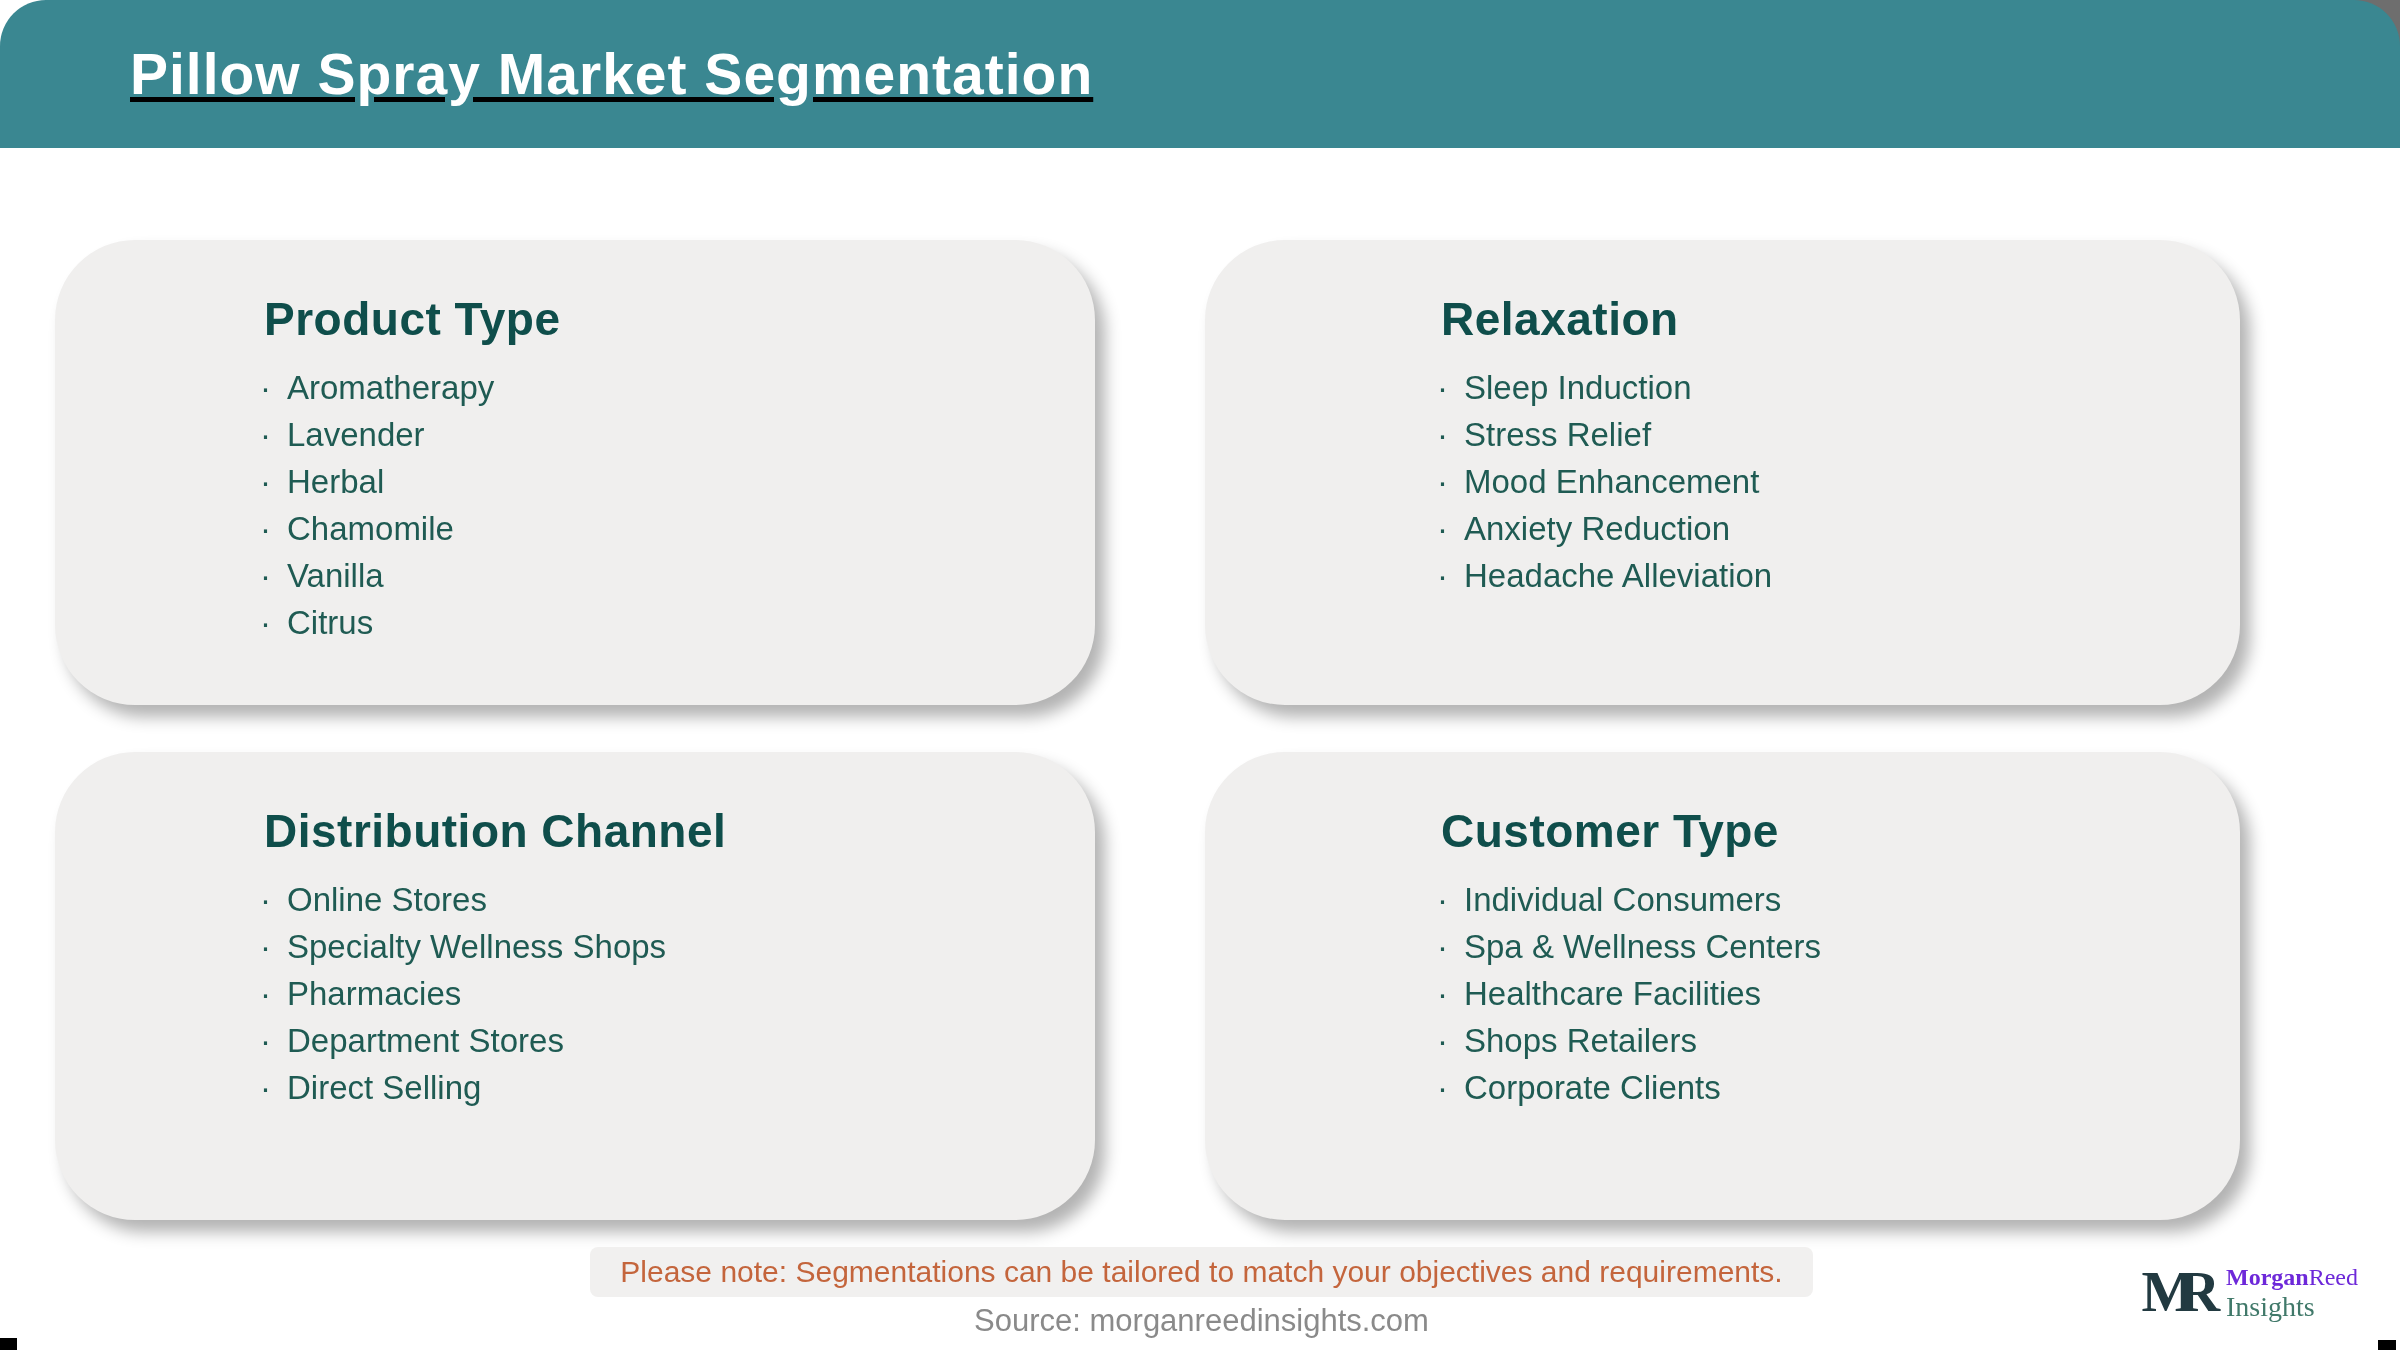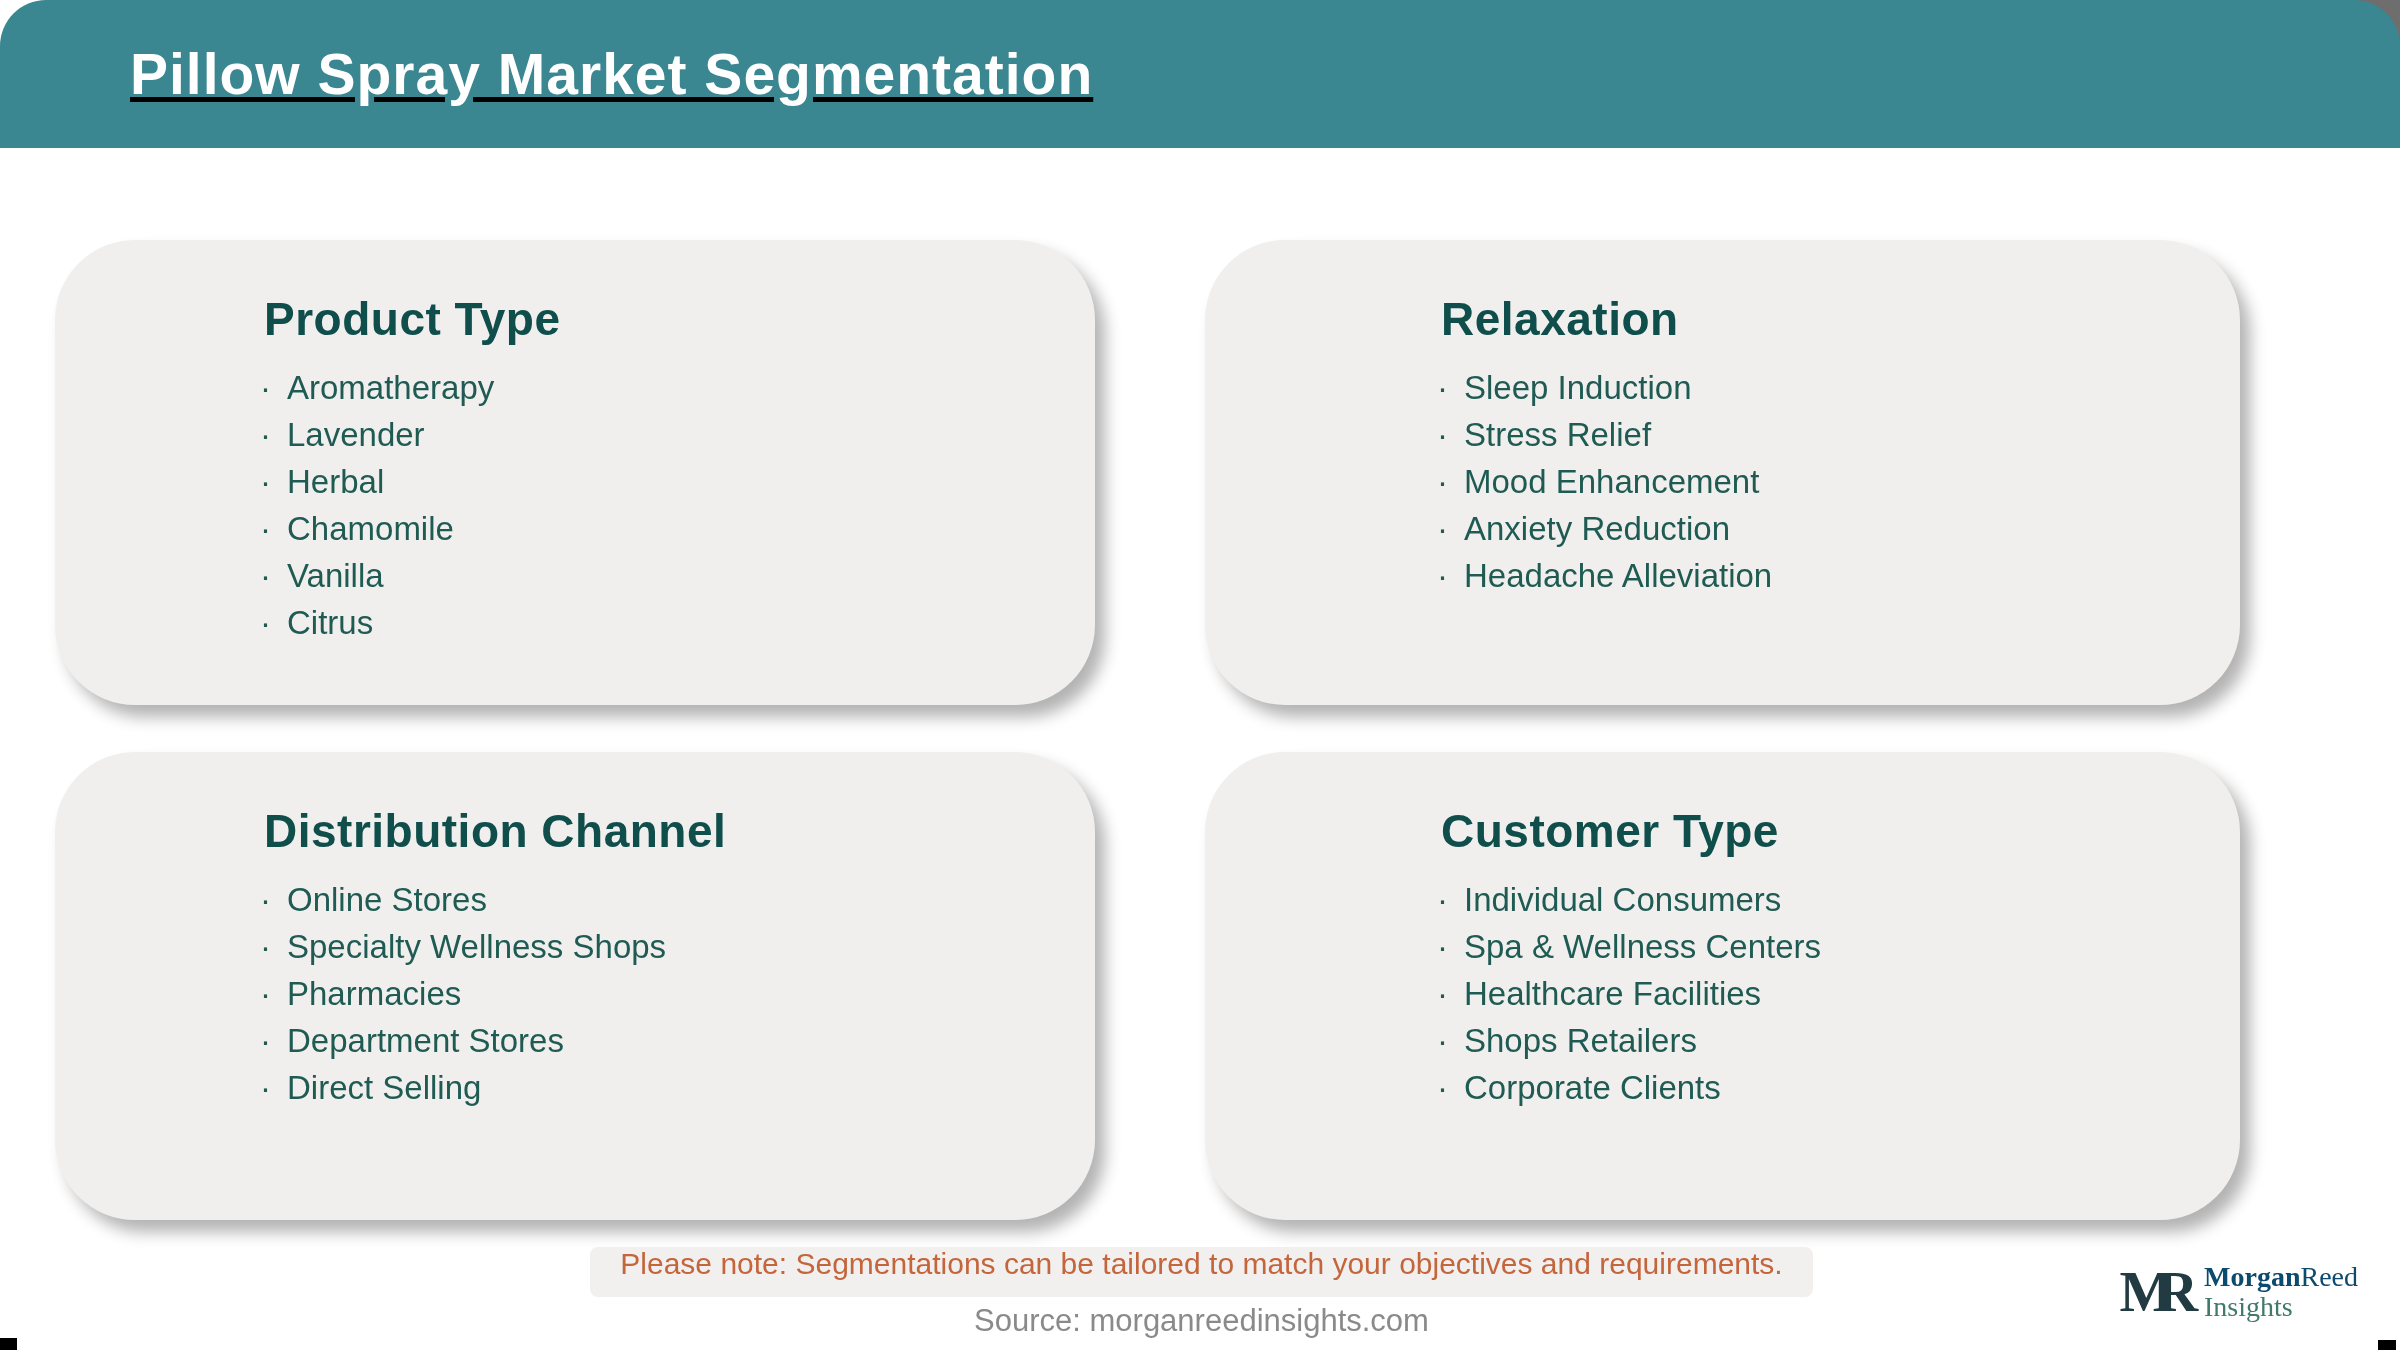--- a/index.html
+++ b/index.html
@@ -36,41 +36,41 @@
   }
   .card ul{list-style:none;margin:0;padding:0;}
   .card li{
     font-size:33px;line-height:47px;color:#1F5B53;
   }
   .card li::before{content:"·";margin-right:16px;}
 
   .note-banner{
     position:absolute;left:590px;top:1247px;width:1223px;height:50px;
     background:#F1F0EF;border-radius:8px;z-index:1;
-    display:flex;align-items:flex-start;justify-content:center;
+    display:flex;align-items:center;justify-content:center;
   }
   .note-text{color:#C4653C;font-size:30px;}
 
   .source-line{
     position:absolute;left:590px;top:1300px;width:1223px;height:42px;z-index:1;
     display:flex;align-items:center;justify-content:center;
   }
   .source-text{color:#8A8A8A;font-size:31px;}
 
   .brand-logo{
     position:absolute;top:1262px;right:42px;z-index:1;
     display:flex;align-items:center;gap:12px;
   }
   .logo-monogram{
     color:#223A41;font-weight:800;font-size:58px;line-height:58px;
     letter-spacing:-6px;font-family:Liberation Serif, serif;margin-left:42px;
   }
   .logo-monogram .m2{margin-left:-12px;}
   .logo-text{font-family:"Liberation Serif", serif;line-height:30px;}
-  .logo-name{font-size:28px;color:#0c4a6e;}
+  .logo-name{font-size:24px;color:#6d28d9;}
   .logo-name .bold{font-weight:700;}
   .logo-name .reg{font-weight:500;}
   .logo-tagline{font-size:28px;color:#41796A;}
 
   .artifact{position:absolute;background:#000;z-index:2;}
   .artifact-bl{left:0;bottom:0;width:17px;height:12px;}
   .artifact-br{right:4px;bottom:0;width:18px;height:10px;}
 </style>
 </head>
 <body>

